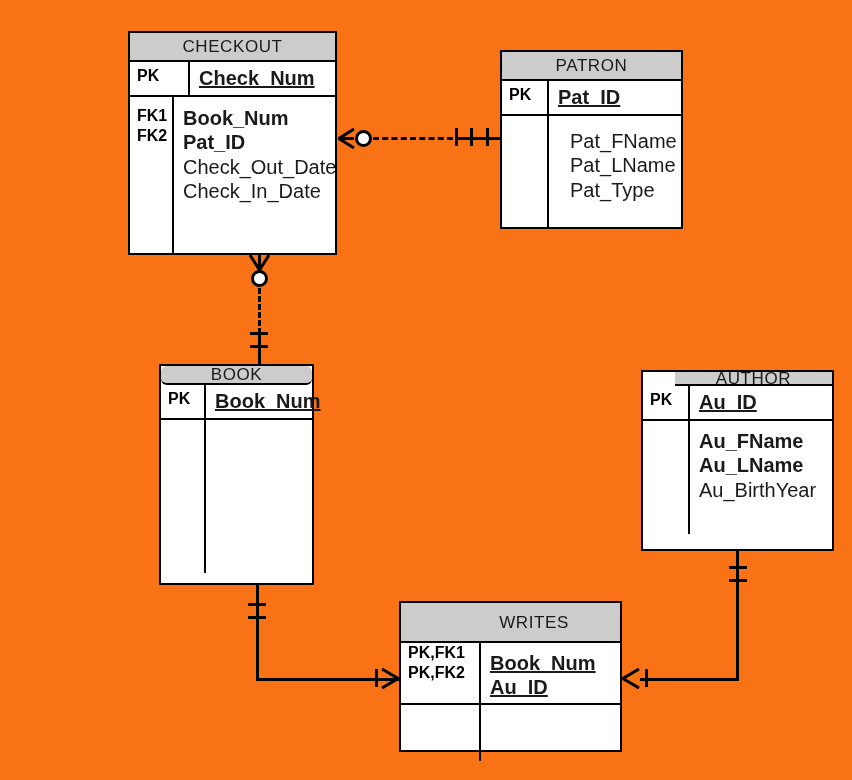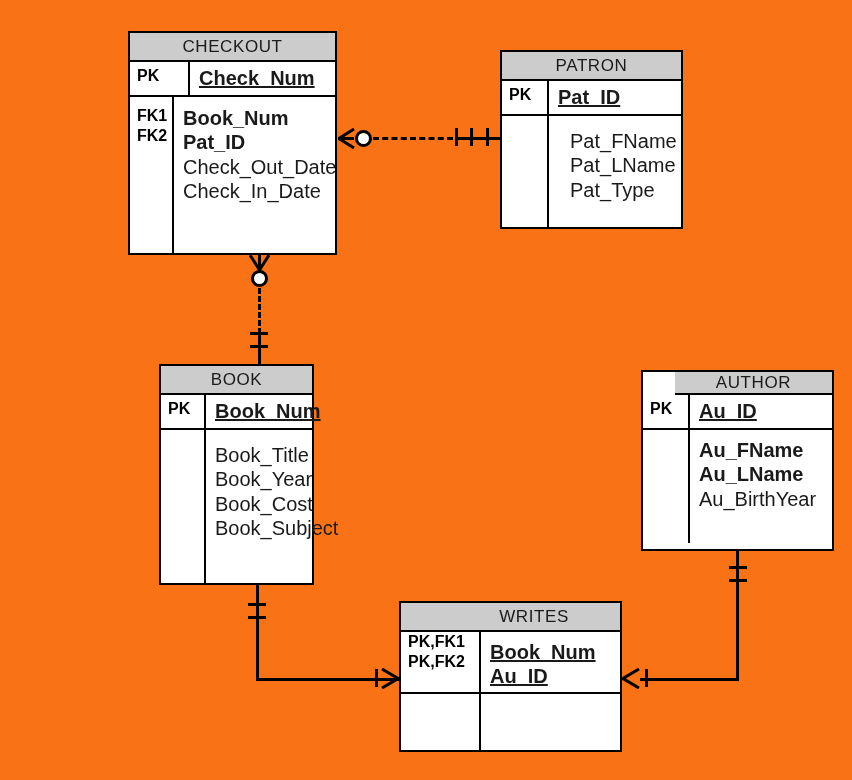--- a/index.html
+++ b/index.html
@@ -166,62 +166,56 @@
       <div class="col-key" style="width:47px;"></div>
       <div class="col-attr" style="padding-top:13px;">
         <div class="attr-plain">Pat_FName</div>
         <div class="attr-plain">Pat_LName</div>
         <div class="attr-plain">Pat_Type</div>
       </div>
     </div>
   </div>
 
   <div class="entity" style="left:159px; top:364px; width:155px; height:221px;">
-    <div class="entity-header" style="height:29px;">BOOK</div>
+    <div class="entity-header" style="height:19px;border-radius:6px;">BOOK</div>
     <div class="section divided" style="height:35px;">
       <div class="col-key" style="width:45px;">
         <div>PK</div>
       </div>
       <div class="col-attr">
         <div class="attr-pk">Book_Num</div>
       </div>
     </div>
     <div class="section" style="height:153px;">
       <div class="col-key" style="width:45px;"></div>
-      <div class="col-attr" style="padding-top:13px;">
-        <div class="attr-plain">Book_Title</div>
-        <div class="attr-plain">Book_Year</div>
-        <div class="attr-plain">Book_Cost</div>
-        <div class="attr-plain">Book_Subject</div>
-      </div>
     </div>
   </div>
 
   <div class="entity" style="left:641px; top:370px; width:193px; height:181px;">
-    <div class="entity-header" style="height:23px;margin-left:32px;">AUTHOR</div>
+    <div class="entity-header" style="height:14px;margin-left:32px;">AUTHOR</div>
     <div class="section divided" style="height:35px;">
       <div class="col-key" style="width:47px;">
         <div>PK</div>
       </div>
       <div class="col-attr">
         <div class="attr-pk">Au_ID</div>
       </div>
     </div>
     <div class="section" style="height:113px;">
       <div class="col-key" style="width:47px;"></div>
       <div class="col-attr" style="padding-top:8px;">
         <div class="attr-bold">Au_FName</div>
         <div class="attr-bold">Au_LName</div>
         <div class="attr-plain">Au_BirthYear</div>
       </div>
     </div>
   </div>
 
   <div class="entity" style="left:399px; top:601px; width:223px; height:151px;">
-    <div class="entity-header" style="height:29px;padding-left:47px;">WRITES</div>
+    <div class="entity-header" style="height:40px;padding-left:47px;">WRITES</div>
     <div class="section divided" style="height:62px;">
       <div class="col-key" style="width:80px; padding-top:0;">
         <div>PK,FK1</div>
         <div>PK,FK2</div>
       </div>
       <div class="col-attr" style="padding-top:8px;">
         <div class="attr-pk">Book_Num</div>
         <div class="attr-pk">Au_ID</div>
       </div>
     </div>

